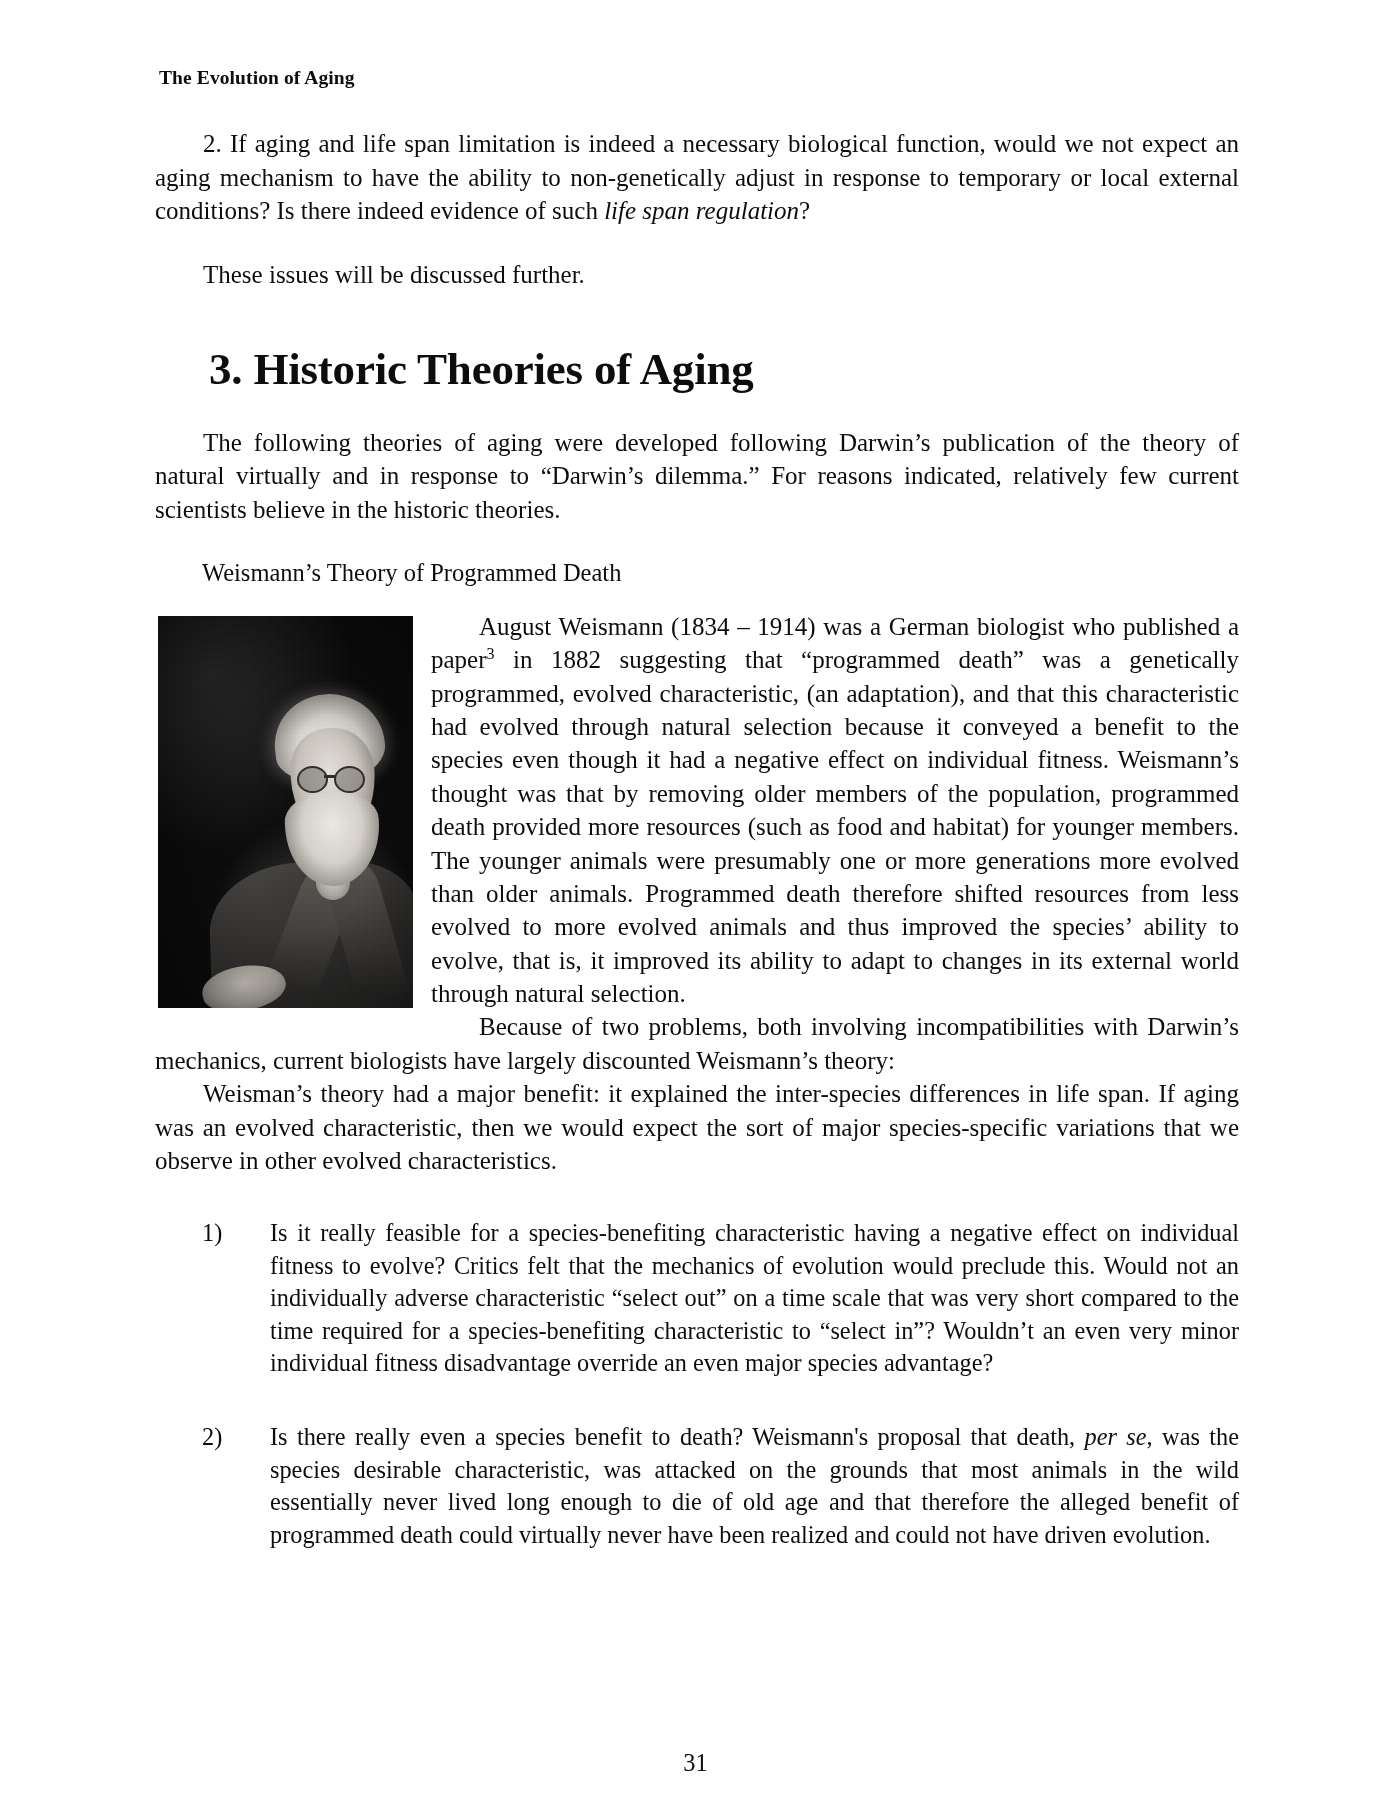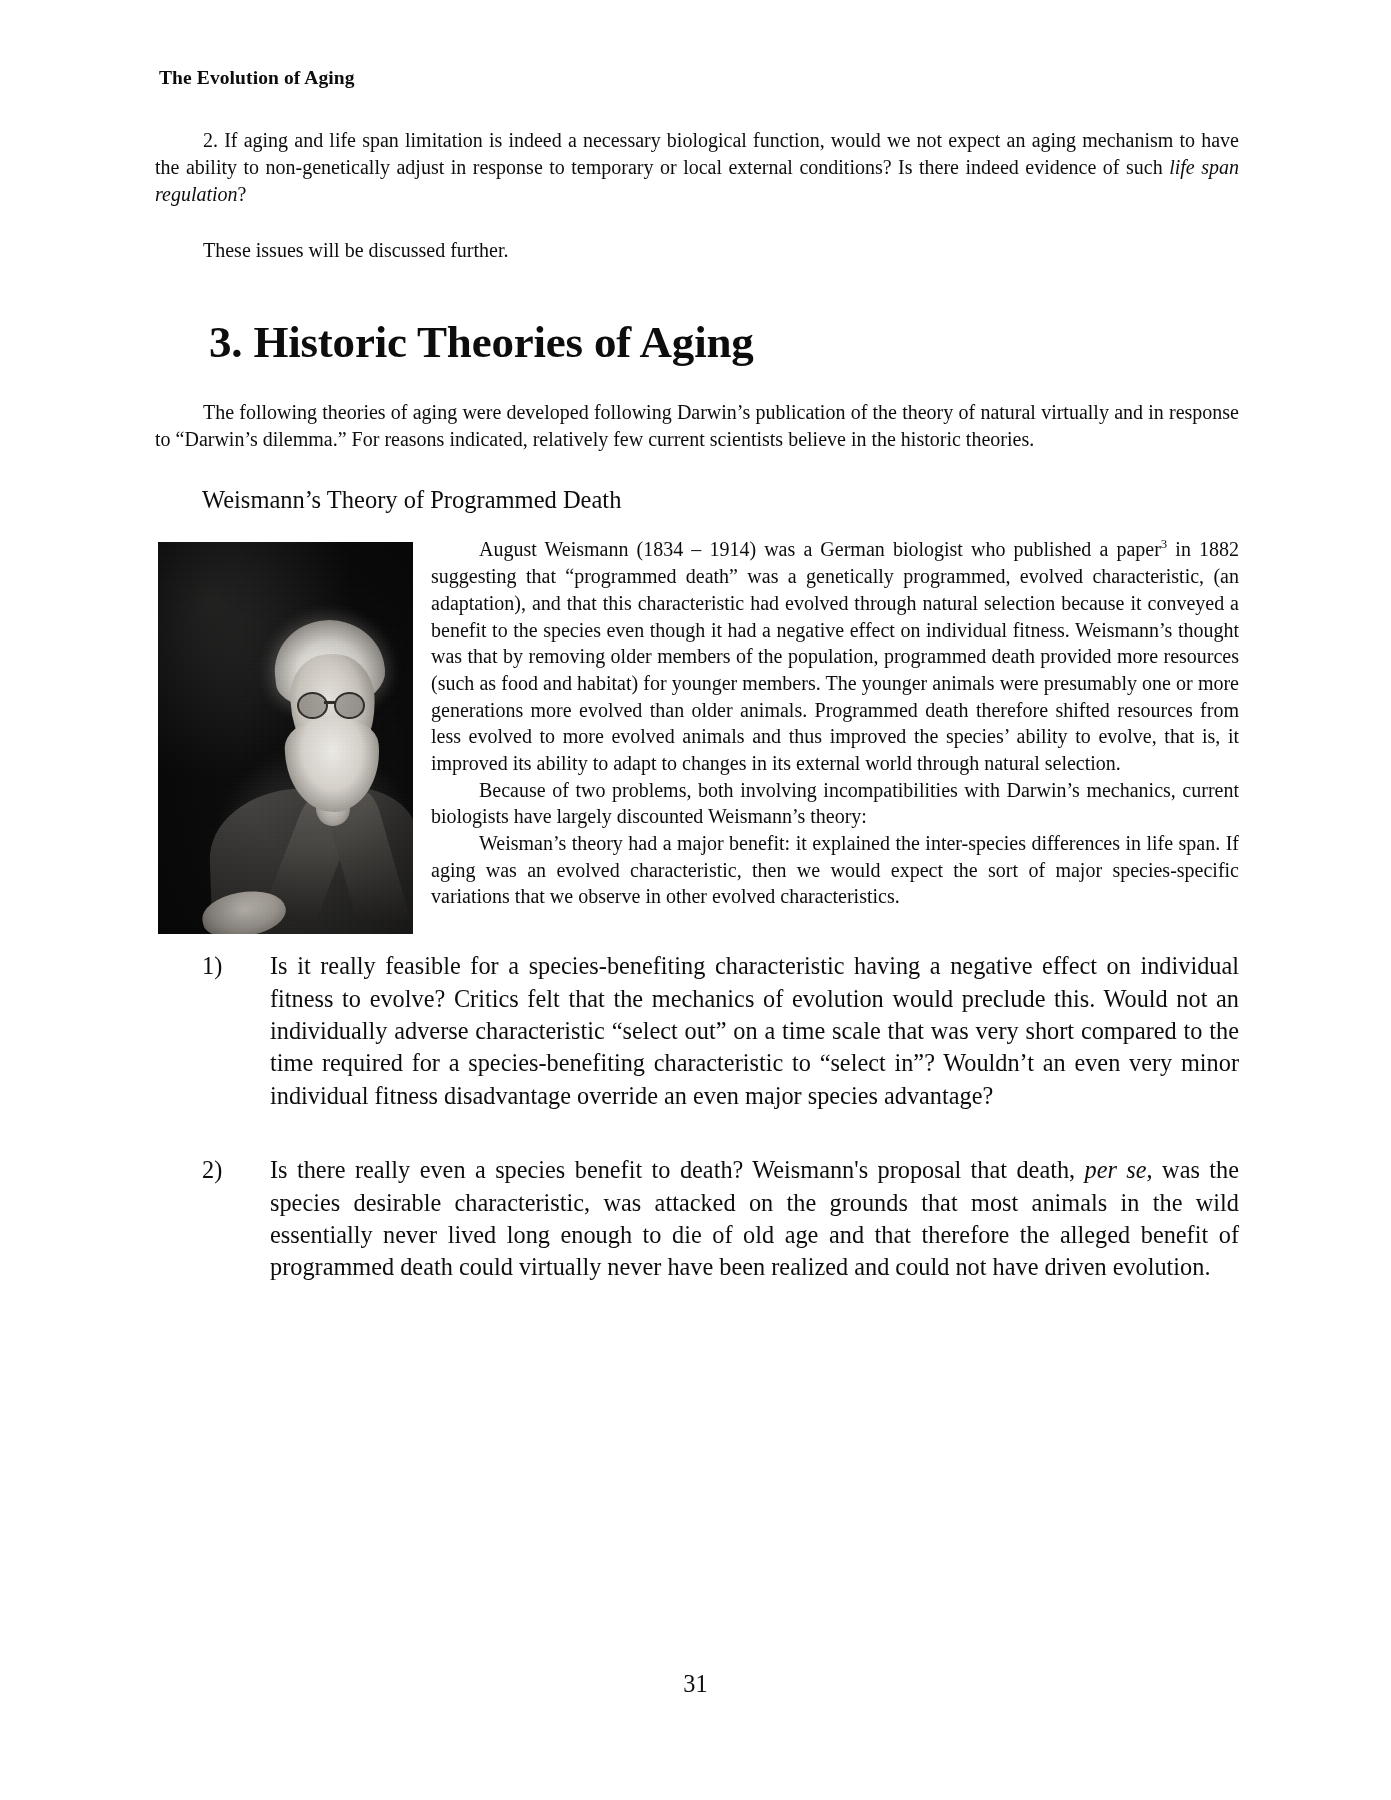--- a/index.html
+++ b/index.html
@@ -26,21 +26,21 @@
 
   .running-head {
     font-size: 19.5px;
     font-weight: bold;
     letter-spacing: 0.1px;
     line-height: 1.2;
     margin: 0 0 38px 4px;
   }
 
   p.body-text {
-    font-size: 20px;
+    font-size: 25px;
     line-height: 1.335;
     text-align: justify;
     margin: 0;
     text-indent: 48px;
     -webkit-hyphens: none;
     hyphens: none;
   }
 
   .gap-sm { height: 30px; }
   .gap-md { height: 44px; }
@@ -197,21 +197,21 @@
     position: absolute;
     left: 47px;
     top: 0;
     font-size: 24.3px;
   }
 
   .page-number {
     position: absolute;
     left: 0;
     right: 0;
-    top: 1670px;
+    top: 1749px;
     text-align: center;
     font-size: 24.3px;
   }
   i, em { font-style: italic; }
 </style>
 </head>
 <body>
 
 <div class="page">
 

